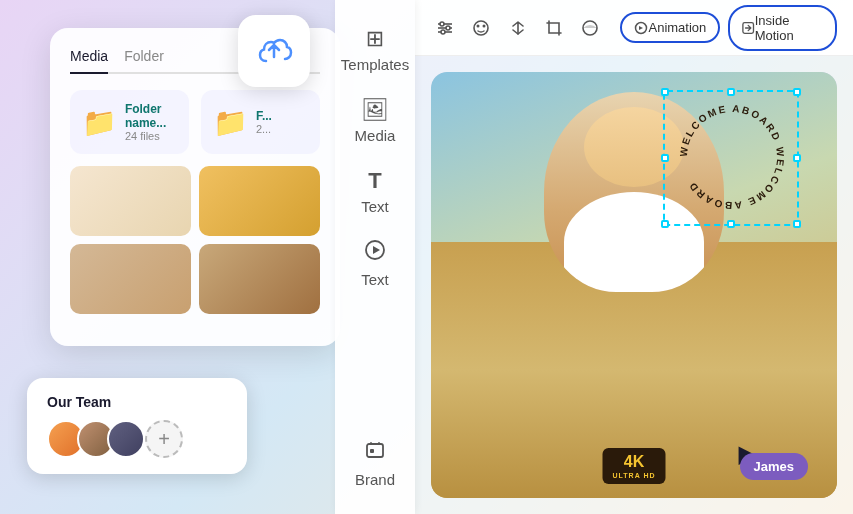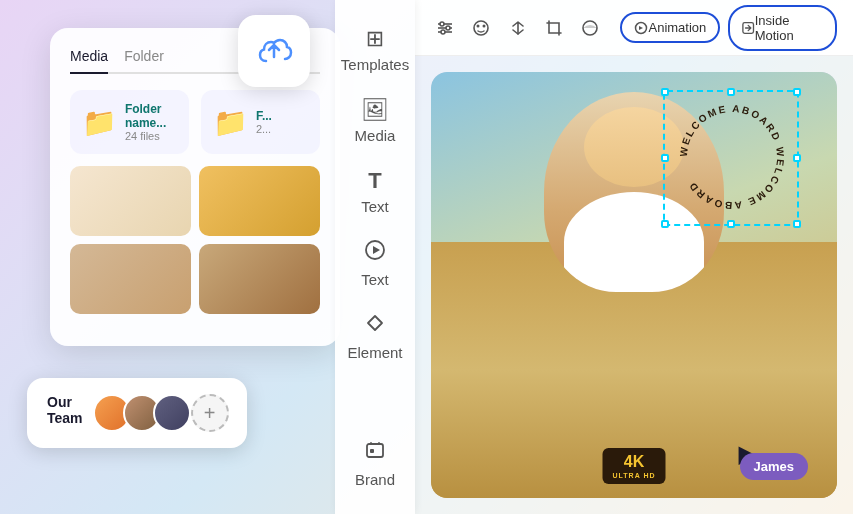--- a/index.html
+++ b/index.html
@@ -101,21 +101,21 @@
     
     .our-team-card {
       position: absolute;
       top: 378px;
       left: 27px;
       background: white;
       border-radius: 16px;
       padding: 16px 20px;
       box-shadow: 0 4px 20px rgba(0,0,0,0.15);
       display: flex;
-      flex-direction: row;
+      flex-direction: column;
       gap: 10px;
       width: 220px;
     }
     .our-team-label {
       font-size: 14px;
       font-weight: 700;
       color: #1a1a2e;
     }
     .avatars-row {
       display: flex;
@@ -432,28 +432,20 @@
   </div>
   <div class="sidebar-item">
     <span class="s-icon">
       <svg width="22" height="22" viewBox="0 0 22 22" fill="none">
         <circle cx="11" cy="11" r="9" stroke="#555" stroke-width="1.8"></circle>
         <polygon points="9,7 16,11 9,15" fill="#555"></polygon>
       </svg>
     </span>
     <span class="s-label">Text</span>
   </div>
-  <div class="sidebar-item">
-    <span class="s-icon">
-      <svg width="22" height="22" viewBox="0 0 22 22" fill="none">
-        <path d="M4 11L11 4L18 11L11 18Z" stroke="#555" stroke-width="1.8" stroke-linejoin="round"></path>
-      </svg>
-    </span>
-    <span class="s-label">Element</span>
-  </div>
   <div class="sidebar-item" style="margin-top:auto;">
     <span class="s-icon">
       <svg width="22" height="22" viewBox="0 0 22 22" fill="none">
         <rect x="3" y="5" width="16" height="13" rx="2" stroke="#555" stroke-width="1.8"></rect>
         <path d="M7 5V4M15 5V4" stroke="#555" stroke-width="1.8" stroke-linecap="round"></path>
         <rect x="6" y="10" width="4" height="4" rx="1" fill="#555"></rect>
       </svg>
     </span>
     <span class="s-label">Brand</span>
   </div>

